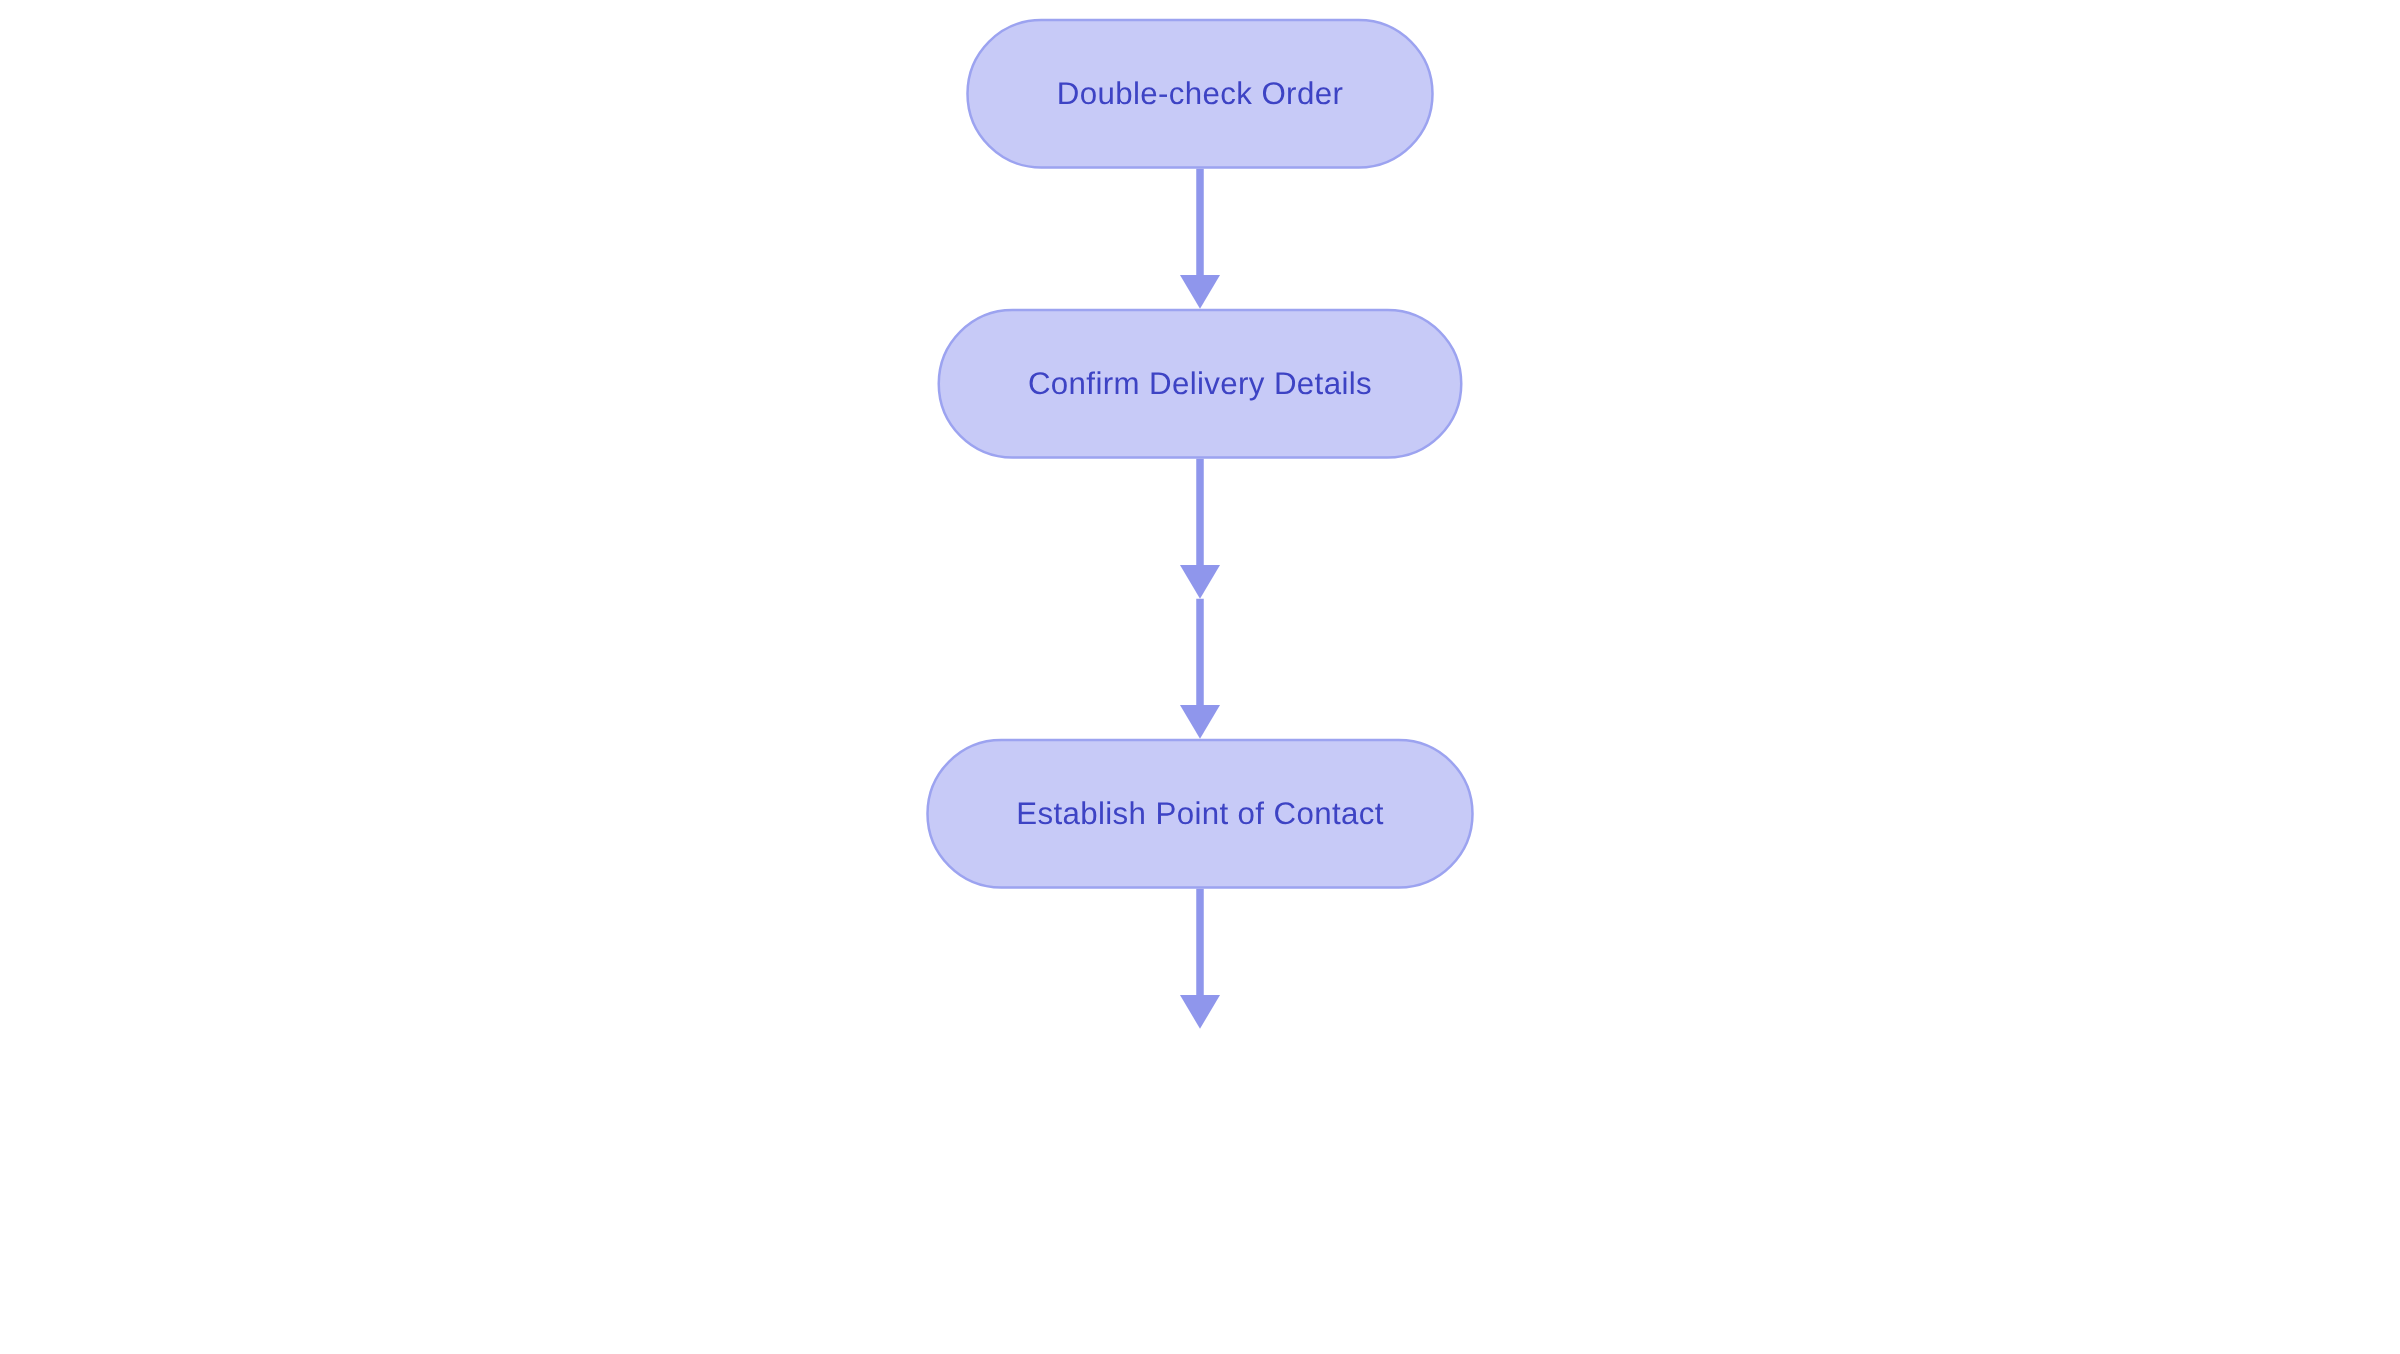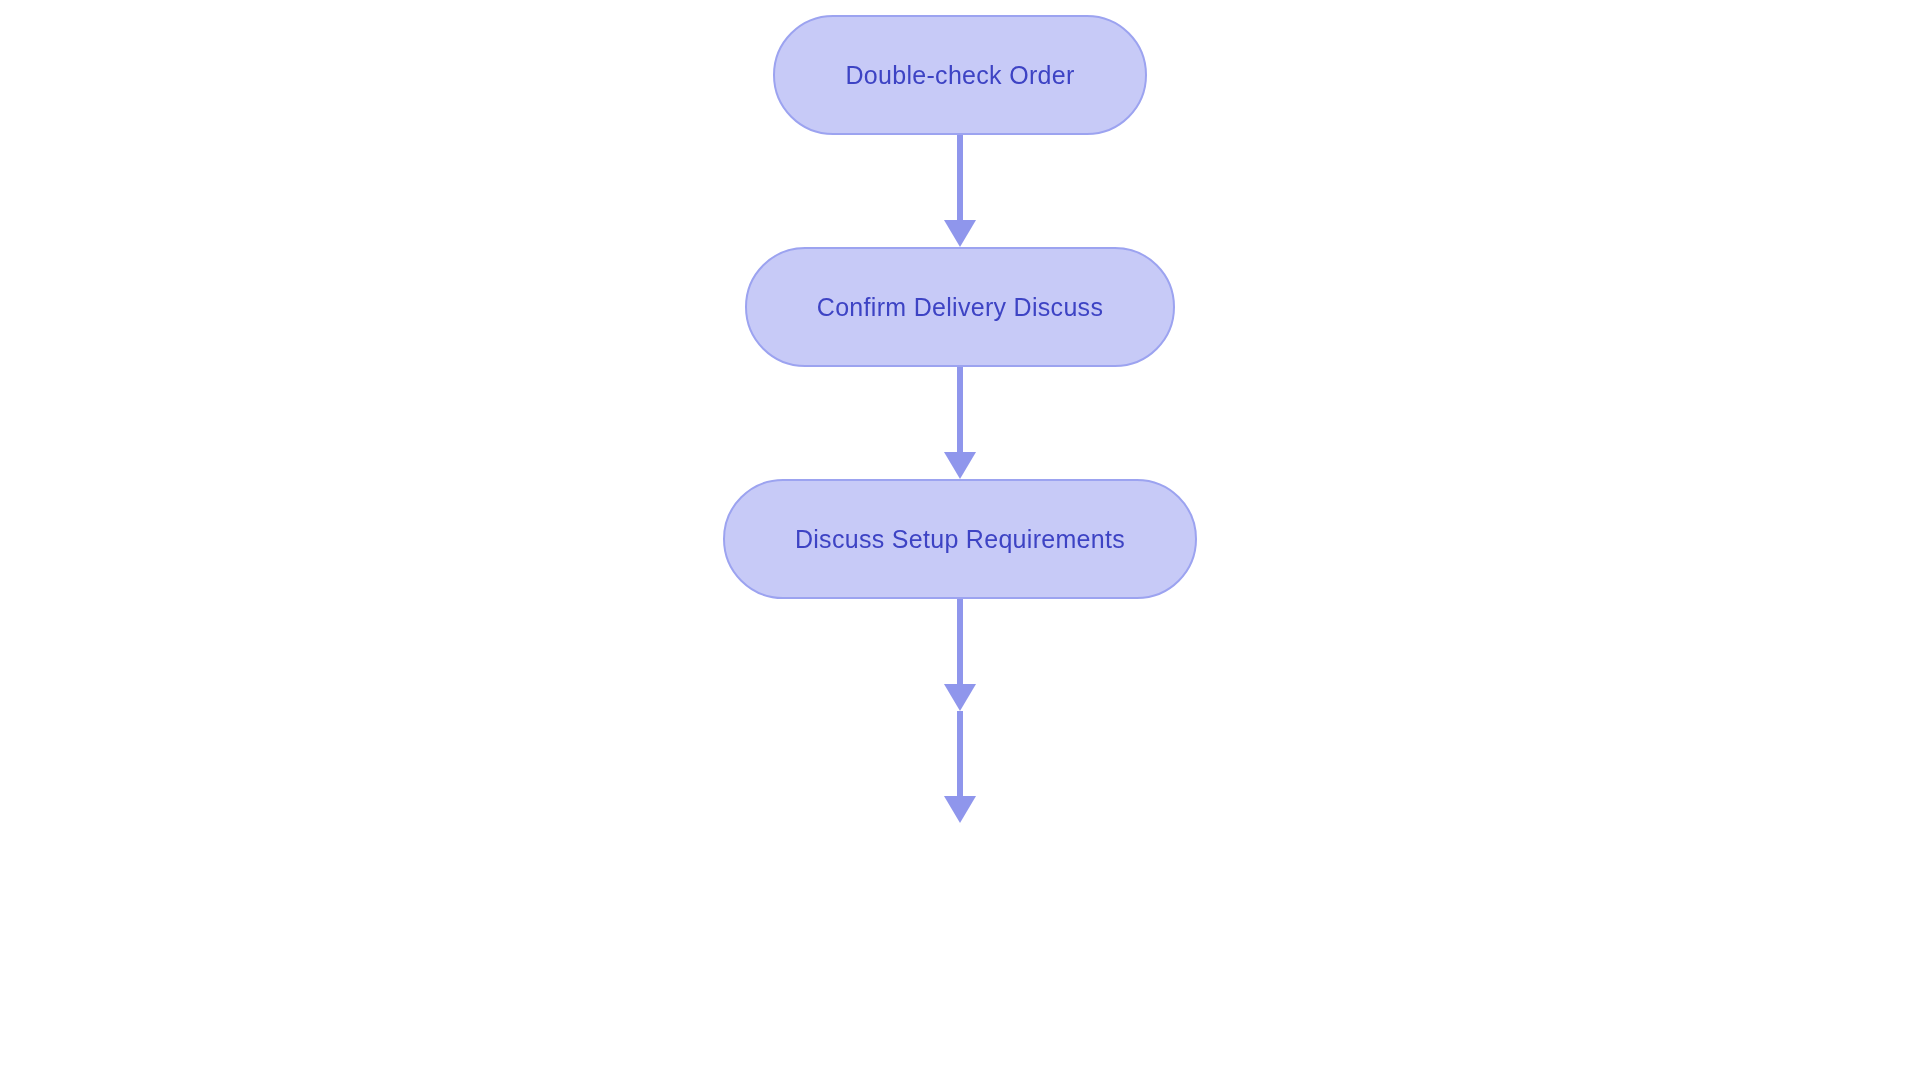--- a/index.html
+++ b/index.html
@@ -67,34 +67,34 @@
 
 <div class="canvas">
 
   <div class="node">Double-check Order</div>
 
   <div class="arrow">
     <div class="arrow-line"></div>
     <div class="arrow-head"></div>
   </div>
 
-  <div class="node">Confirm Delivery Discuss</div>
-
-  <div class="arrow">
-    <div class="arrow-line"></div>
-    <div class="arrow-head"></div>
-  </div>
-
-  <div class="node">Discuss Setup Requirements</div>
+  <div class="node">Confirm Delivery Details</div>
 
   <div class="arrow">
     <div class="arrow-line"></div>
     <div class="arrow-head"></div>
   </div>
 
 
   <div class="arrow">
     <div class="arrow-line"></div>
     <div class="arrow-head"></div>
   </div>
 
+  <div class="node">Establish Point of Contact</div>
+
+  <div class="arrow">
+    <div class="arrow-line"></div>
+    <div class="arrow-head"></div>
+  </div>
+
 
 </div>
 
 </body></html>

